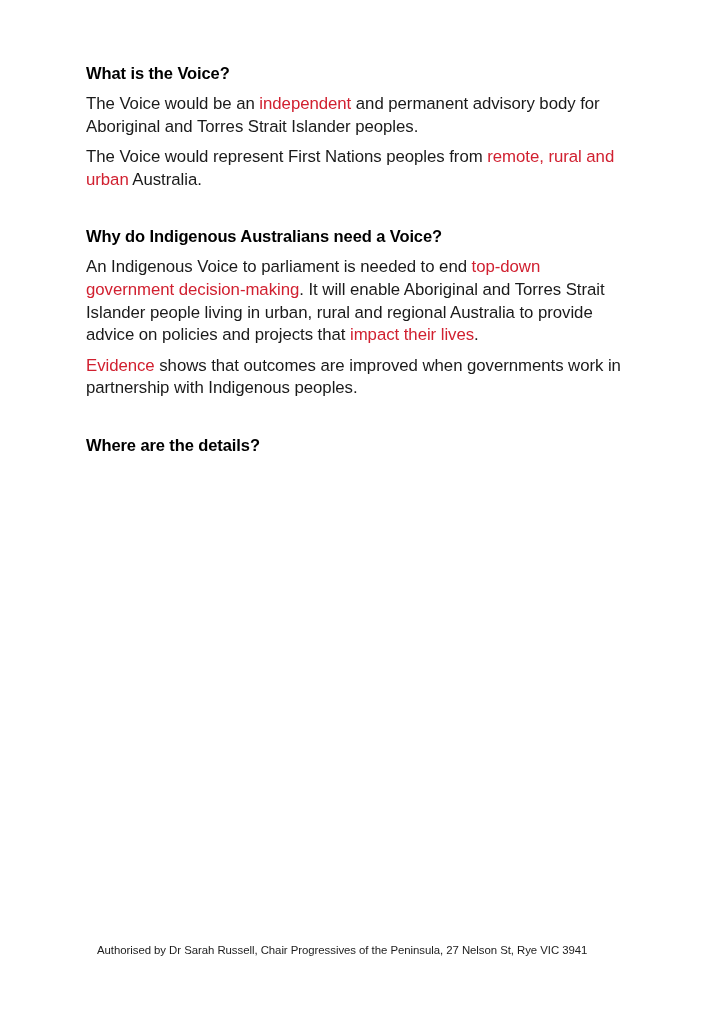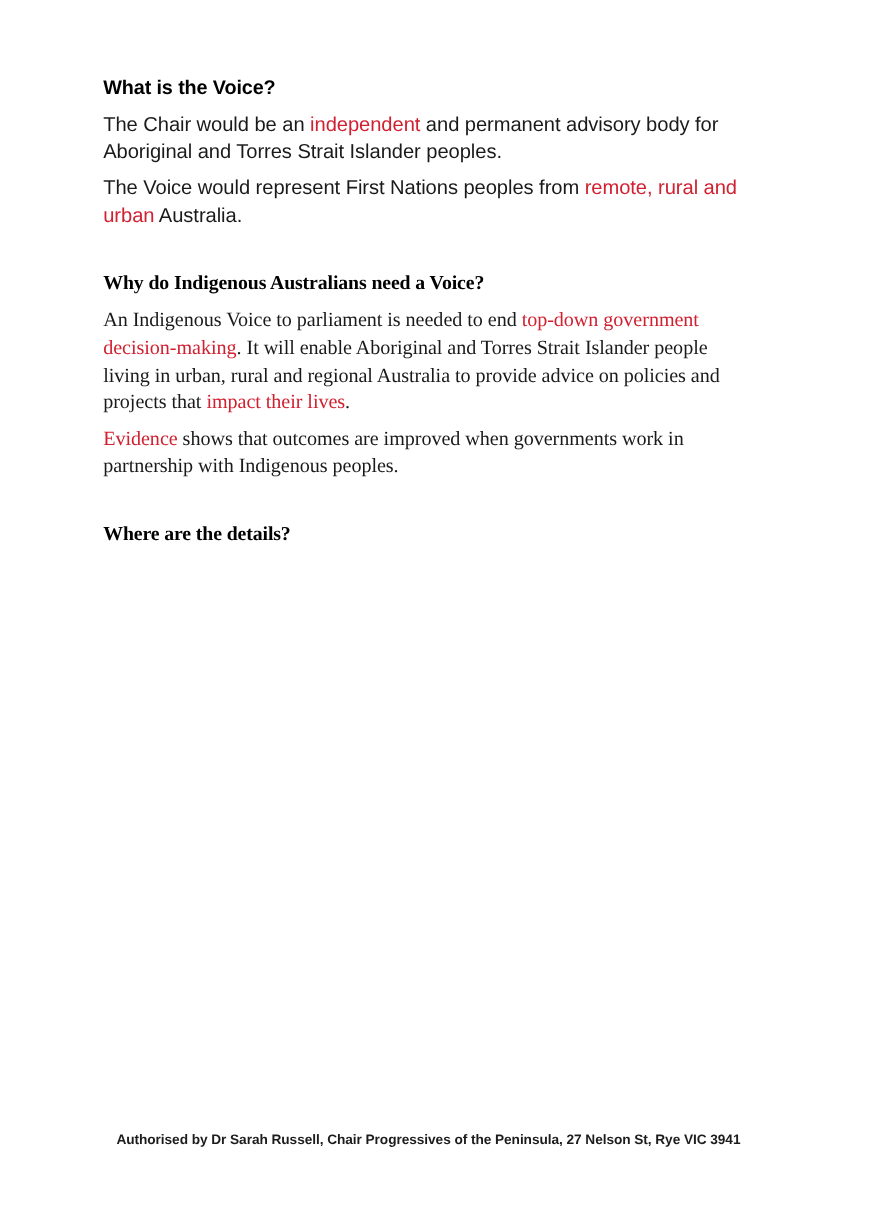--- a/index.html
+++ b/index.html
@@ -32,21 +32,20 @@
     left: 86px;
     top: 62px;
     width: 546px;
   }
 
   .section {
     margin: 0;
   }
   .section + .section {
     margin-top: 34px;
-    font-family: Liberation Serif, serif;
   }
 
   .section-heading {
     font-size: 16.5px;
     font-weight: bold;
     line-height: 22px;
     color: #000000;
     margin: 0 0 9px 0;
     letter-spacing: -0.1px;
   }
@@ -65,35 +64,35 @@
   .hl {
     color: #d12030;
   }
 
   .footer {
     position: absolute;
     left: 97px;
     top: 942px;
     width: 560px;
     font-size: 11.4px;
-    font-weight: bold;
+    font-weight: normal;
     line-height: 16px;
     color: #1c1c1c;
     letter-spacing: -0.05px;
   }
 </style>
 </head>
 <body>
 
 <div class="page">
 
   <div class="content" id="sections-root">
       <div class="section">
         <div class="section-heading">What is the Voice?</div>
-        <p class="para"><span>The Chair would be an </span><span class="hl">independent</span><span> and permanent advisory body for Aboriginal and Torres Strait Islander peoples.</span></p>
+        <p class="para"><span>The Voice would be an </span><span class="hl">independent</span><span> and permanent advisory body for Aboriginal and Torres Strait Islander peoples.</span></p>
         <p class="para"><span>The Voice would represent First Nations peoples from </span><span class="hl">remote, rural and urban</span><span> Australia.</span></p>
       </div>
       <div class="section">
         <div class="section-heading">Why do Indigenous Australians need a Voice?</div>
         <p class="para"><span>An Indigenous Voice to parliament is needed to end </span><span class="hl">top-down government decision-making</span><span>. It will enable Aboriginal and Torres Strait Islander people living in urban, rural and regional Australia to provide advice on policies and projects that </span><span class="hl">impact their lives</span><span>.</span></p>
         <p class="para"><span class="hl">Evidence</span><span> shows that outcomes are improved when governments work in partnership with Indigenous peoples.</span></p>
       </div>
       <div class="section">
         <div class="section-heading">Where are the details?</div>
       </div>

